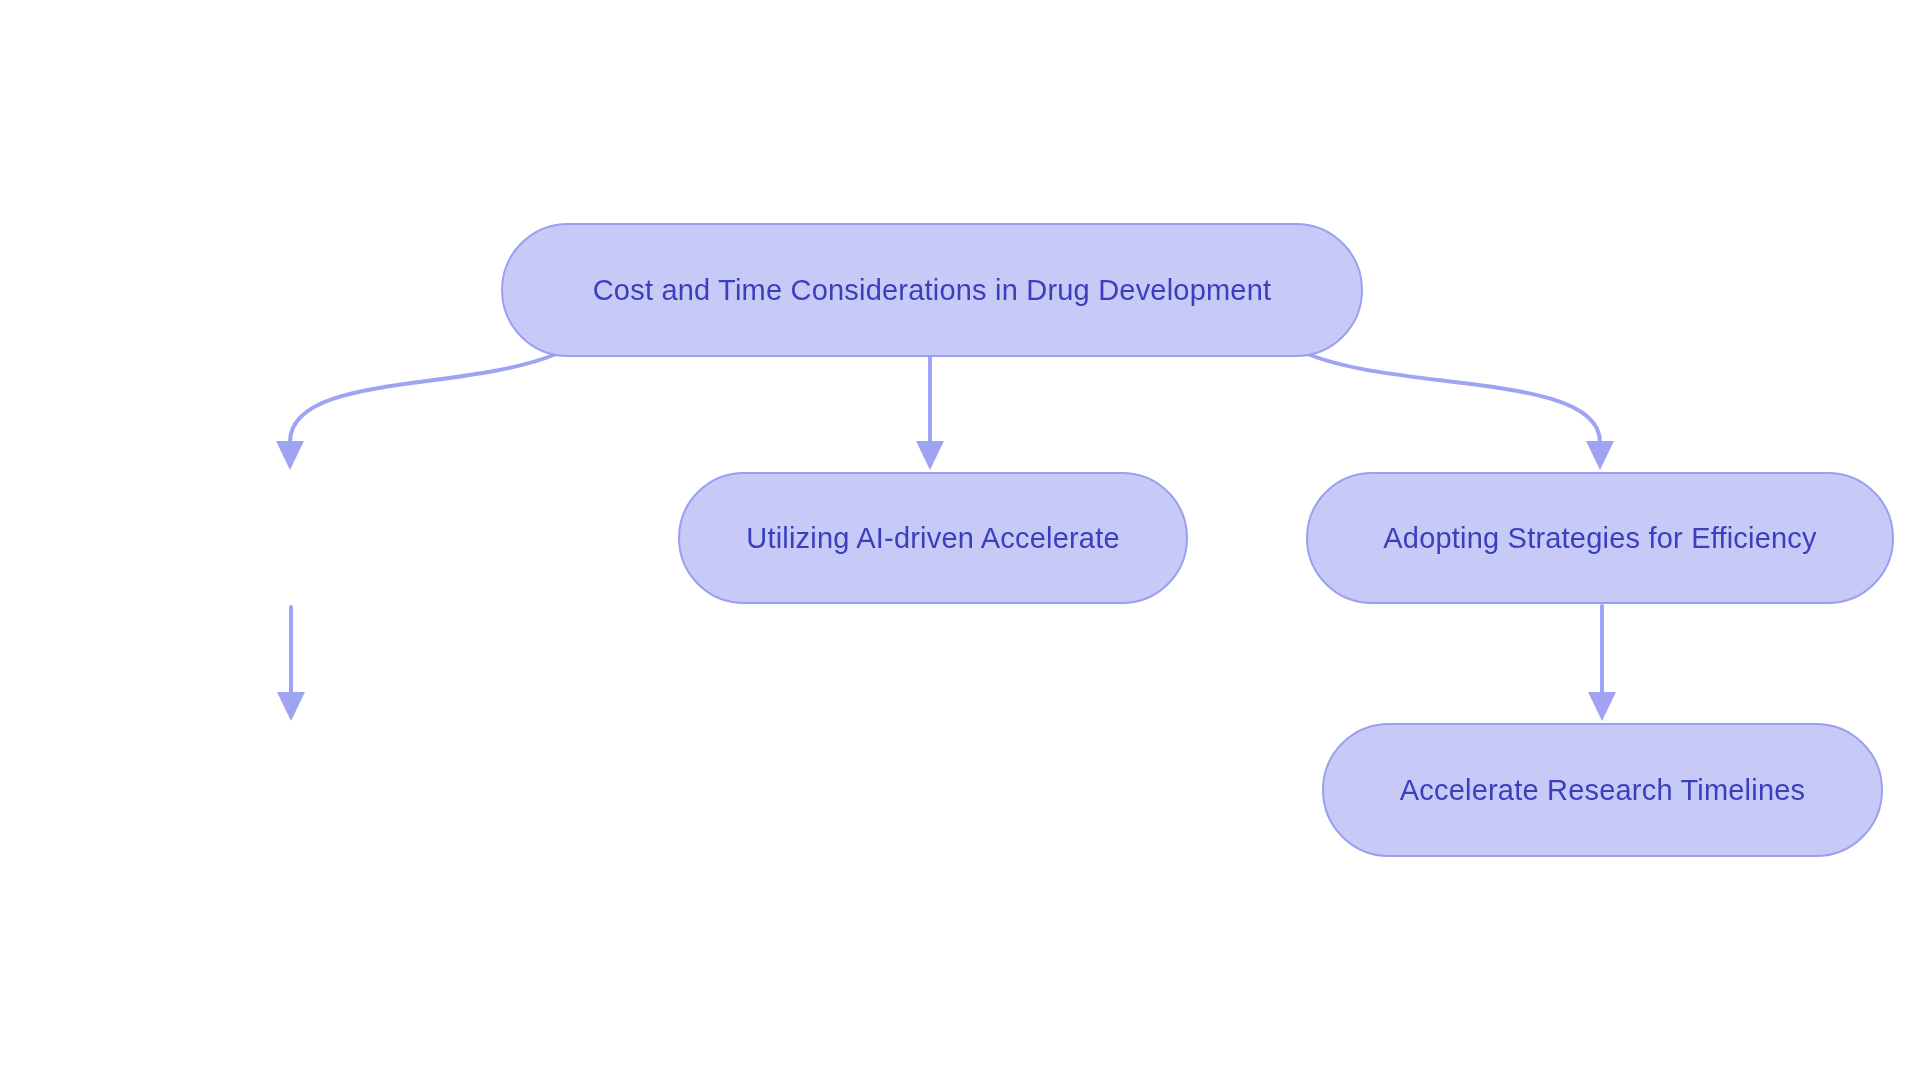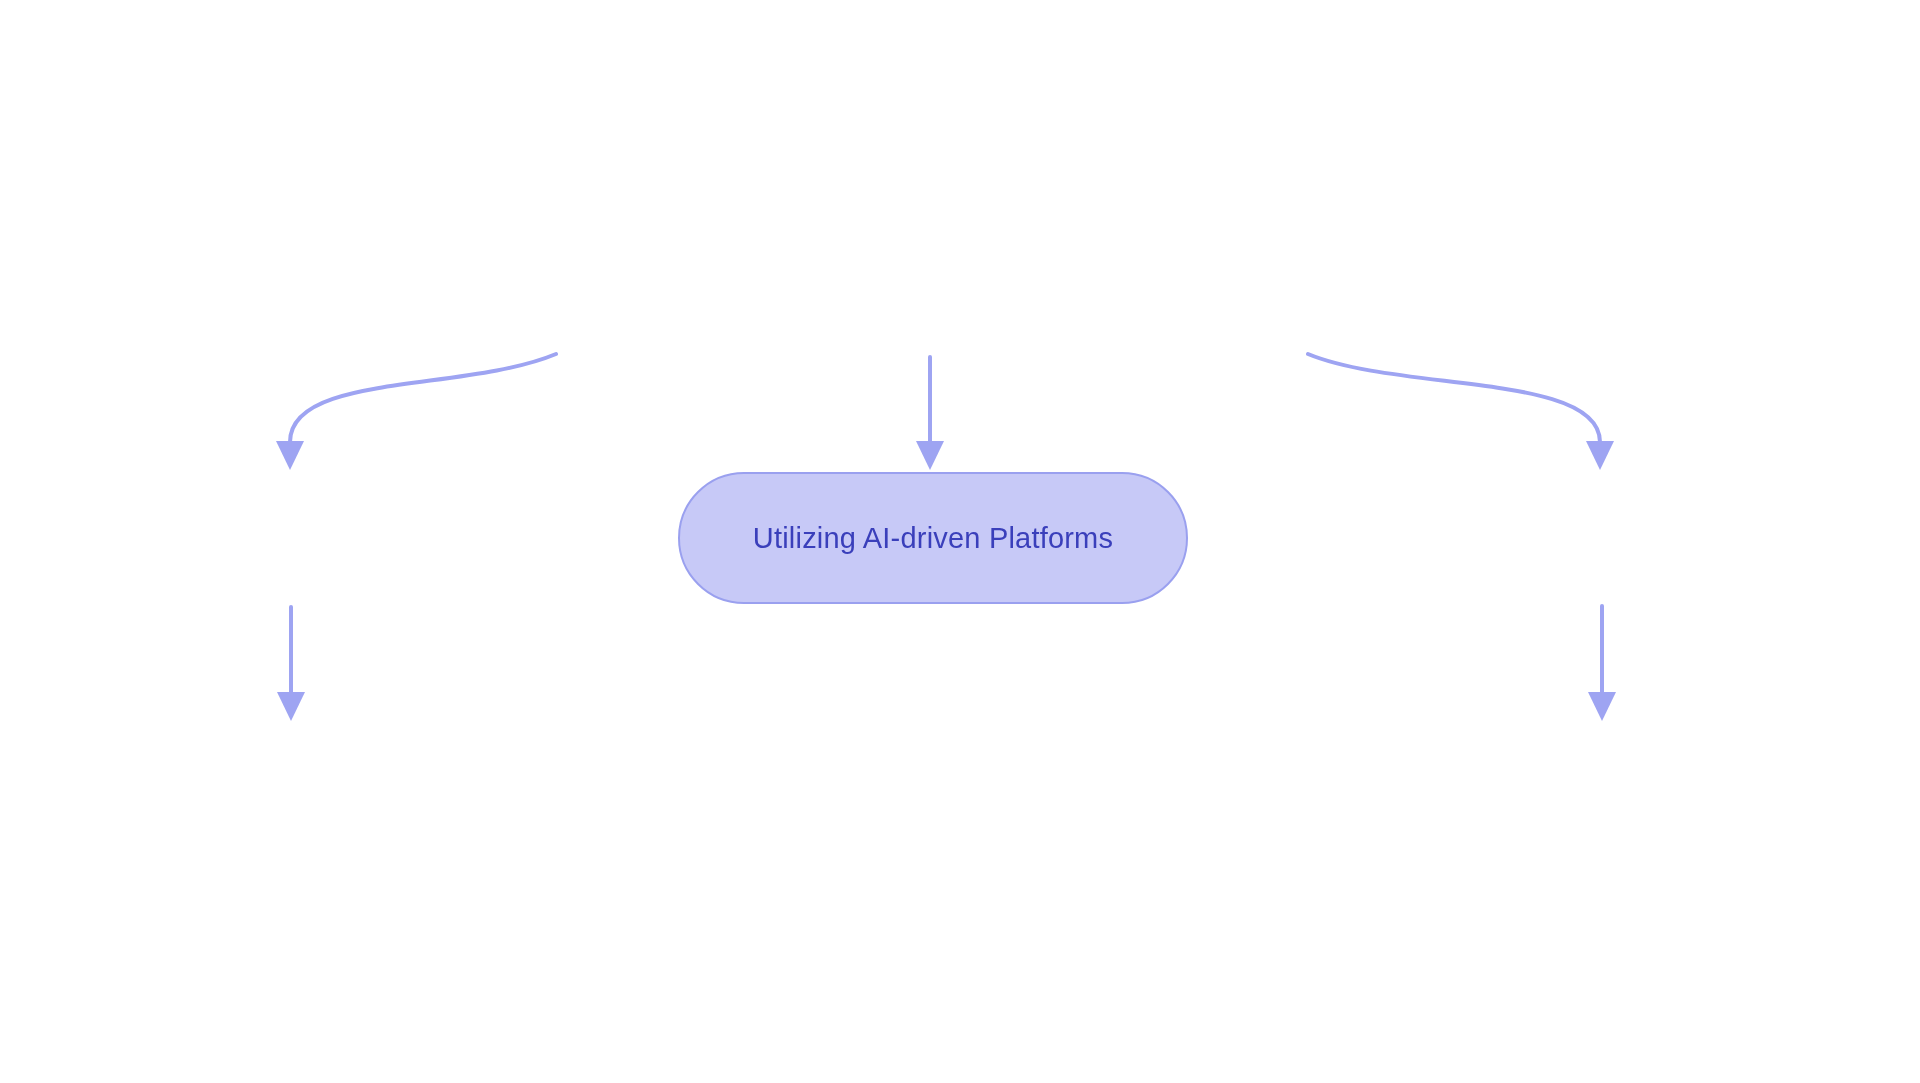--- a/index.html
+++ b/index.html
@@ -71,22 +71,31 @@
     <path d="M 1308 354 C 1400 392, 1600 373, 1600 442"></path>
     <polygon points="1586,441 1614,441 1600,470"></polygon>
 
     <path d="M 291 607 L 291 693"></path>
     <polygon points="277,692 305,692 291,721"></polygon>
 
     <path d="M 1602 606 L 1602 693"></path>
     <polygon points="1588,692 1616,692 1602,721"></polygon>
   </svg>
 
+  <div class="node node-root">
+    <span>Cost and Time Considerations in Drug Development</span>
+  </div>
 
 
   <div class="node node-ai">
-    <span>Utilizing AI-driven Platforms</span>
+    <span>Utilizing AI-driven Accelerate</span>
+  </div>
+
+  <div class="node node-strategies">
+    <span>Adopting Strategies for Efficiency</span>
   </div>
 
 
-
+  <div class="node node-timelines">
+    <span>Accelerate Research Timelines</span>
+  </div>
 
 </div>
 
 </body></html>

